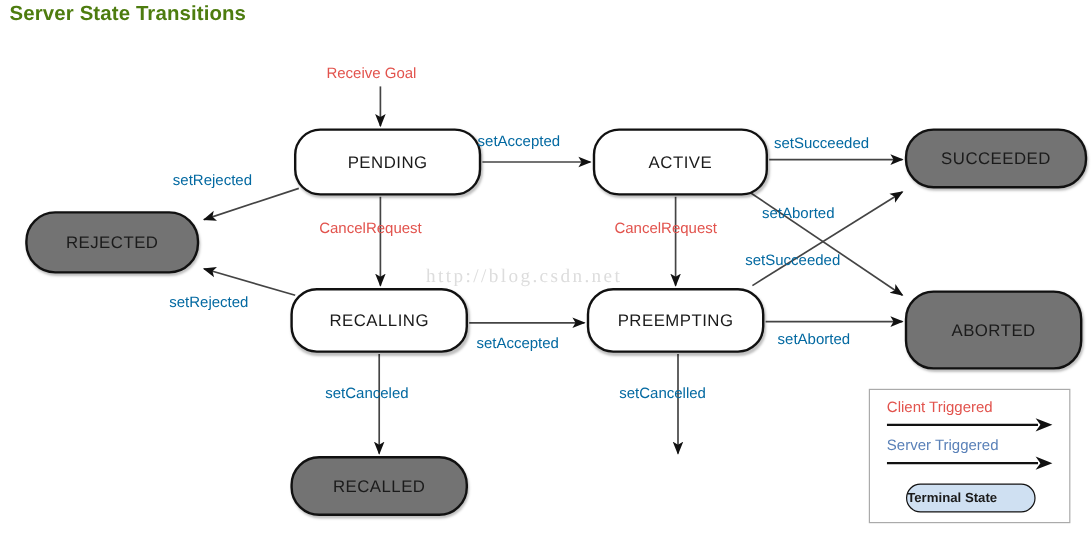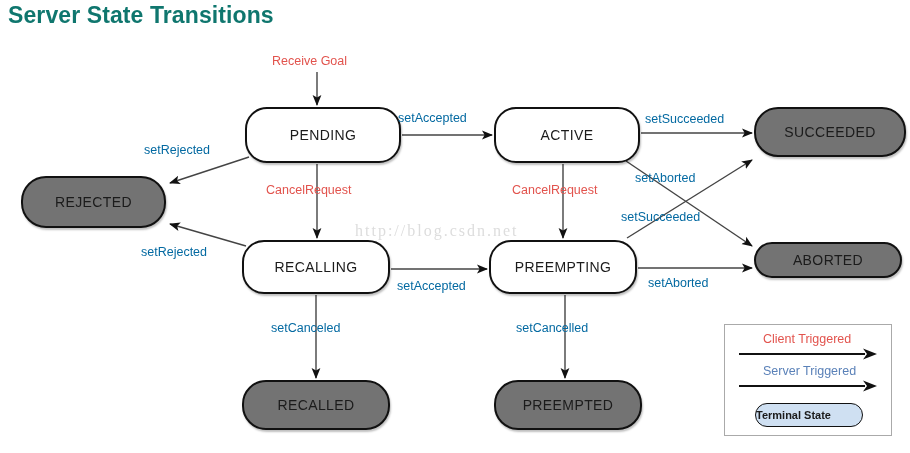--- a/index.html
+++ b/index.html
@@ -14,23 +14,23 @@
     position: relative;
     width: 910px;
     height: 453px;
     background: #ffffff;
     overflow: hidden;
   }
   #diagram-title {
     position: absolute;
     left: 8px;
     top: 2px;
-    font-size: 23px;
+    font-size: 17px;
     font-weight: 600;
-    color: #0f766e;
+    color: #4d7c0f;
     letter-spacing: 0.1px;
     white-space: nowrap;
   }
   #svg-layer {
     position: absolute;
     left: 0;
     top: 0;
     width: 910px;
     height: 453px;
   }
@@ -80,21 +80,20 @@
     width: 168px;
     height: 112px;
     box-sizing: border-box;
     border: 1.5px solid #aaaaaa;
     background: #ffffff;
   }
   .legend-row {
     position: absolute;
     left: 14px;
     width: 140px;
-    margin-left: 24px;
   }
   .legend-text {
     font-size: 12.5px;
     white-space: nowrap;
     line-height: 1;
   }
   .legend-text.client { color: #e2534d; }
   .legend-text.server { color: #5a81b8; }
   #legend-pill {
     position: absolute;
@@ -171,28 +170,25 @@
   </div>
   <div class="node terminal" style="left:21px;top:176px;width:145px;height:52px;border-radius:25px;">
     <span>REJECTED</span>
   </div>
   <div class="node" style="left:242px;top:240px;width:148px;height:54px;border-radius:22px;">
     <span>RECALLING</span>
   </div>
   <div class="node" style="left:489px;top:240px;width:148px;height:54px;border-radius:22px;">
     <span>PREEMPTING</span>
   </div>
-  <div class="node terminal" style="left:754px;top:242px;width:148px;height:36px;border-radius:24px;">
+  <div class="node terminal" style="left:754px;top:242px;width:148px;height:66px;border-radius:24px;">
     <span>ABORTED</span>
   </div>
   <div class="node terminal" style="left:242px;top:380px;width:148px;height:50px;border-radius:24px;text-align:right;">
     <span>RECALLED</span>
-  </div>
-  <div class="node terminal" style="left:494px;top:380px;width:148px;height:50px;border-radius:24px;">
-    <span>PREEMPTED</span>
   </div>
 
   <div class="edge-label client" style="left:272px;top:55px;">Receive Goal</div>
   <div class="edge-label server" style="left:398px;top:112px;">setAccepted</div>
   <div class="edge-label server" style="left:144px;top:144px;">setRejected</div>
   <div class="edge-label client" style="left:266px;top:184px;">CancelRequest</div>
   <div class="edge-label server" style="left:645px;top:113px;">setSucceeded</div>
   <div class="edge-label server" style="left:635px;top:172px;">setAborted</div>
   <div class="edge-label client" style="left:512px;top:184px;">CancelRequest</div>
   <div class="edge-label server" style="left:141px;top:246px;">setRejected</div>

